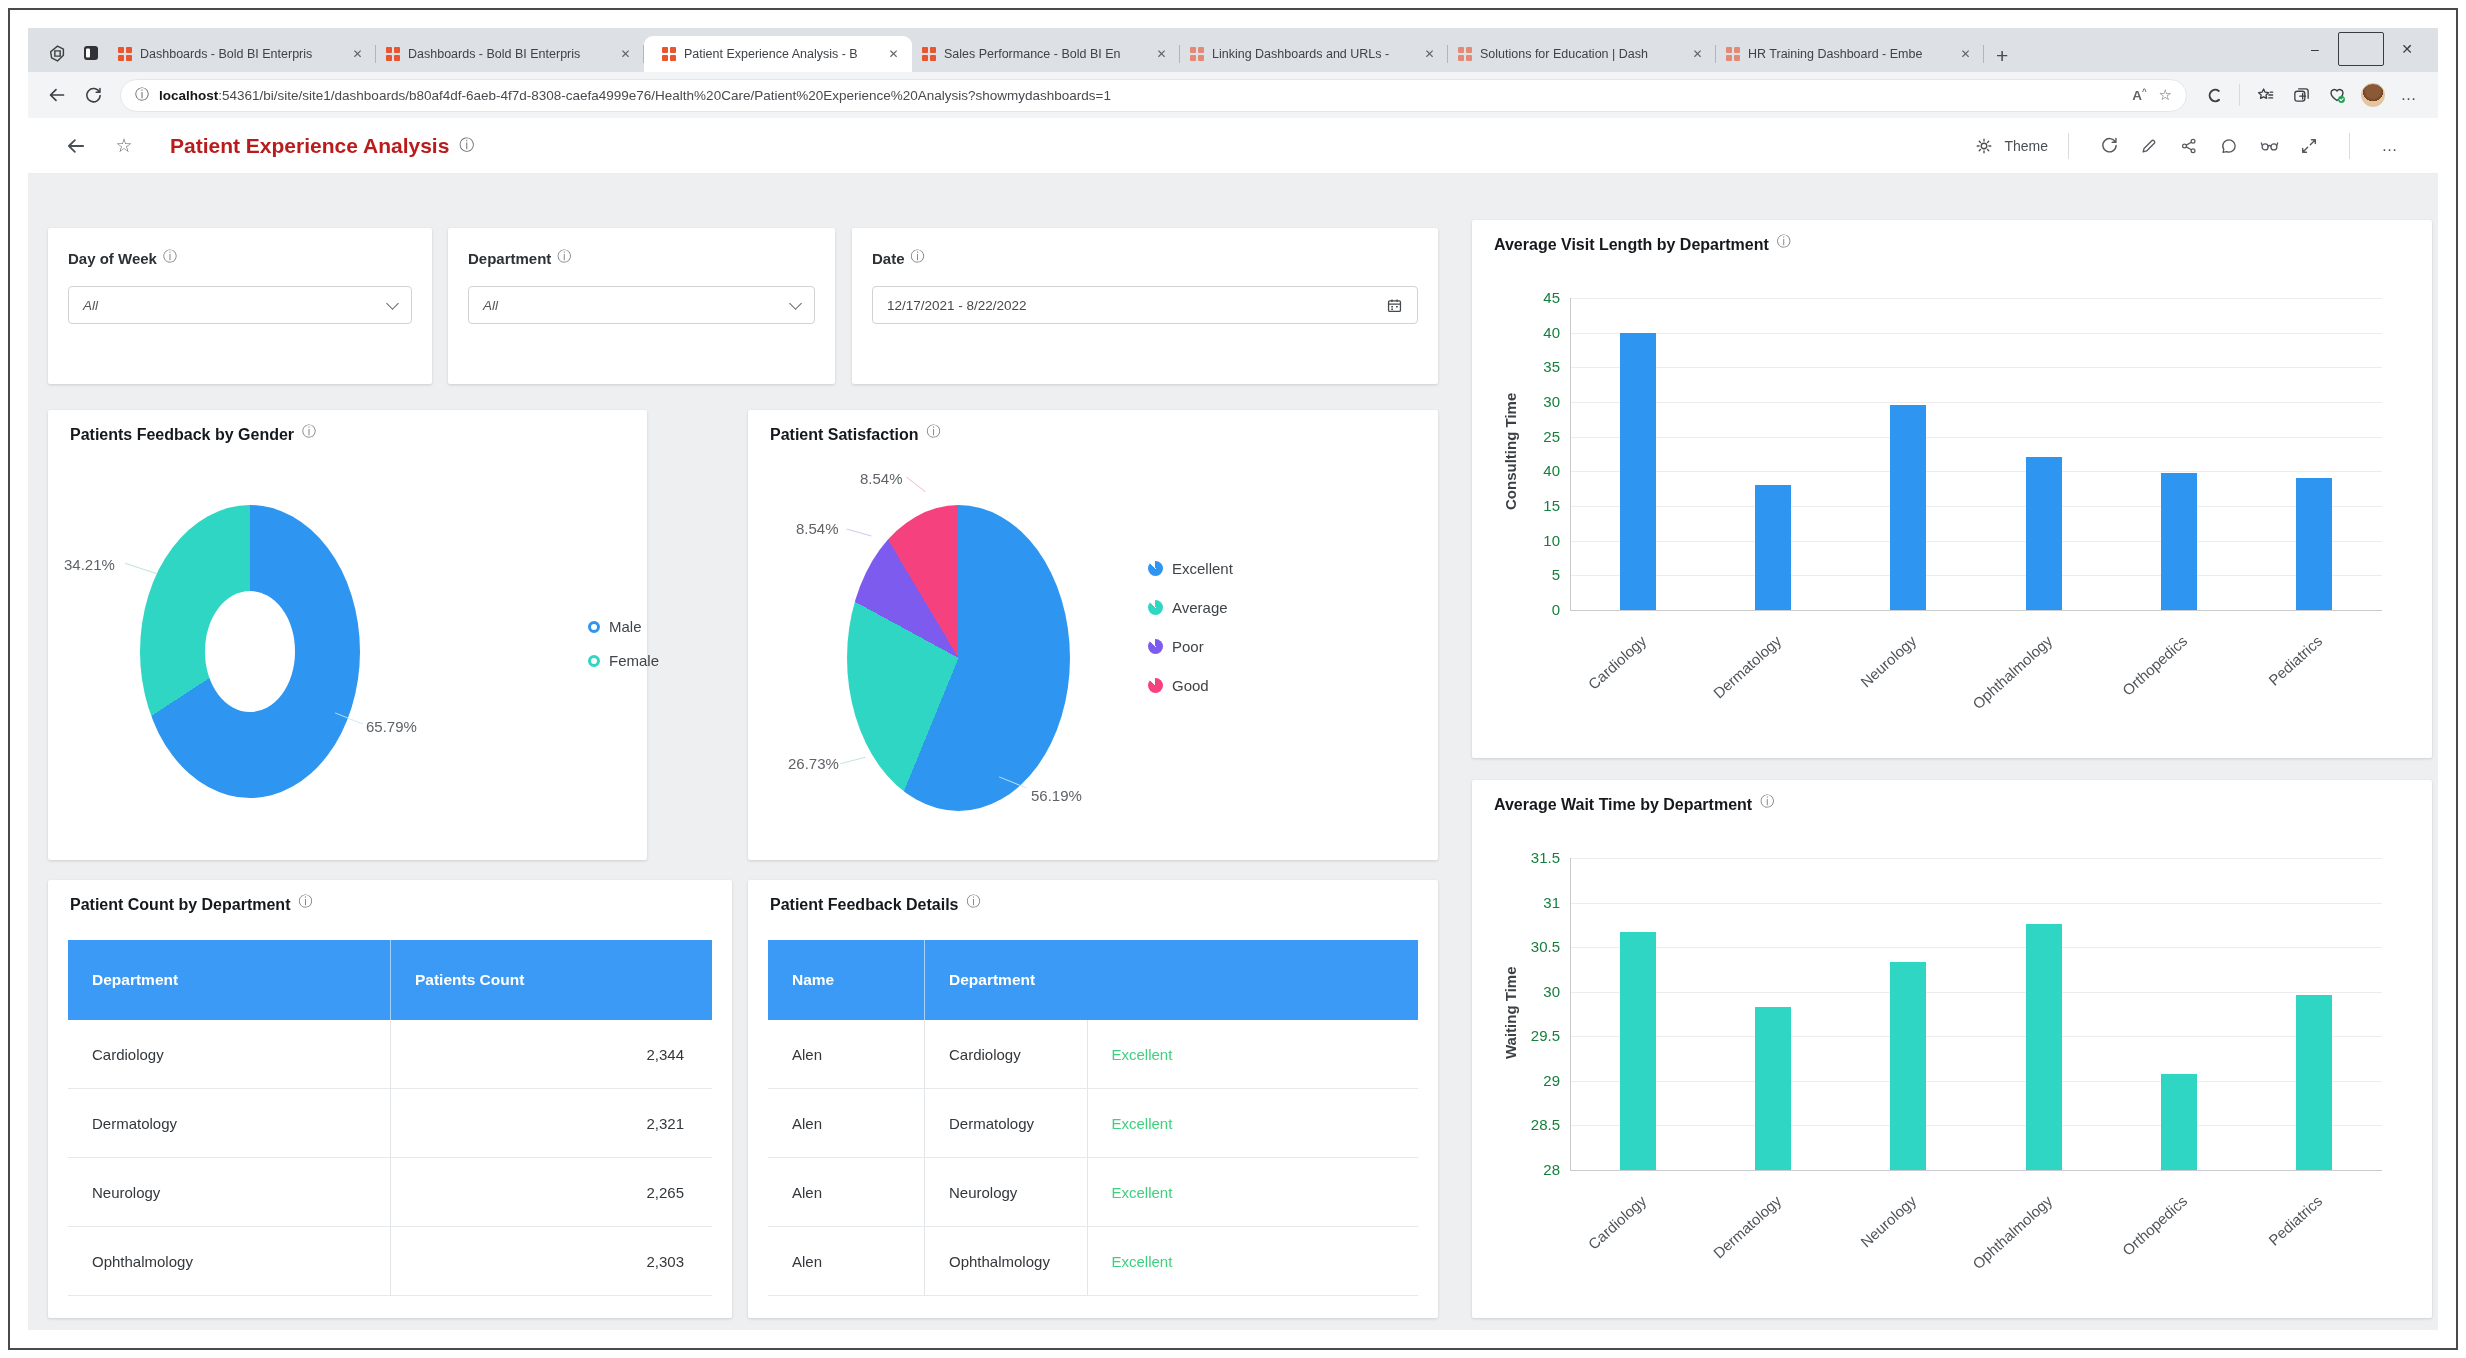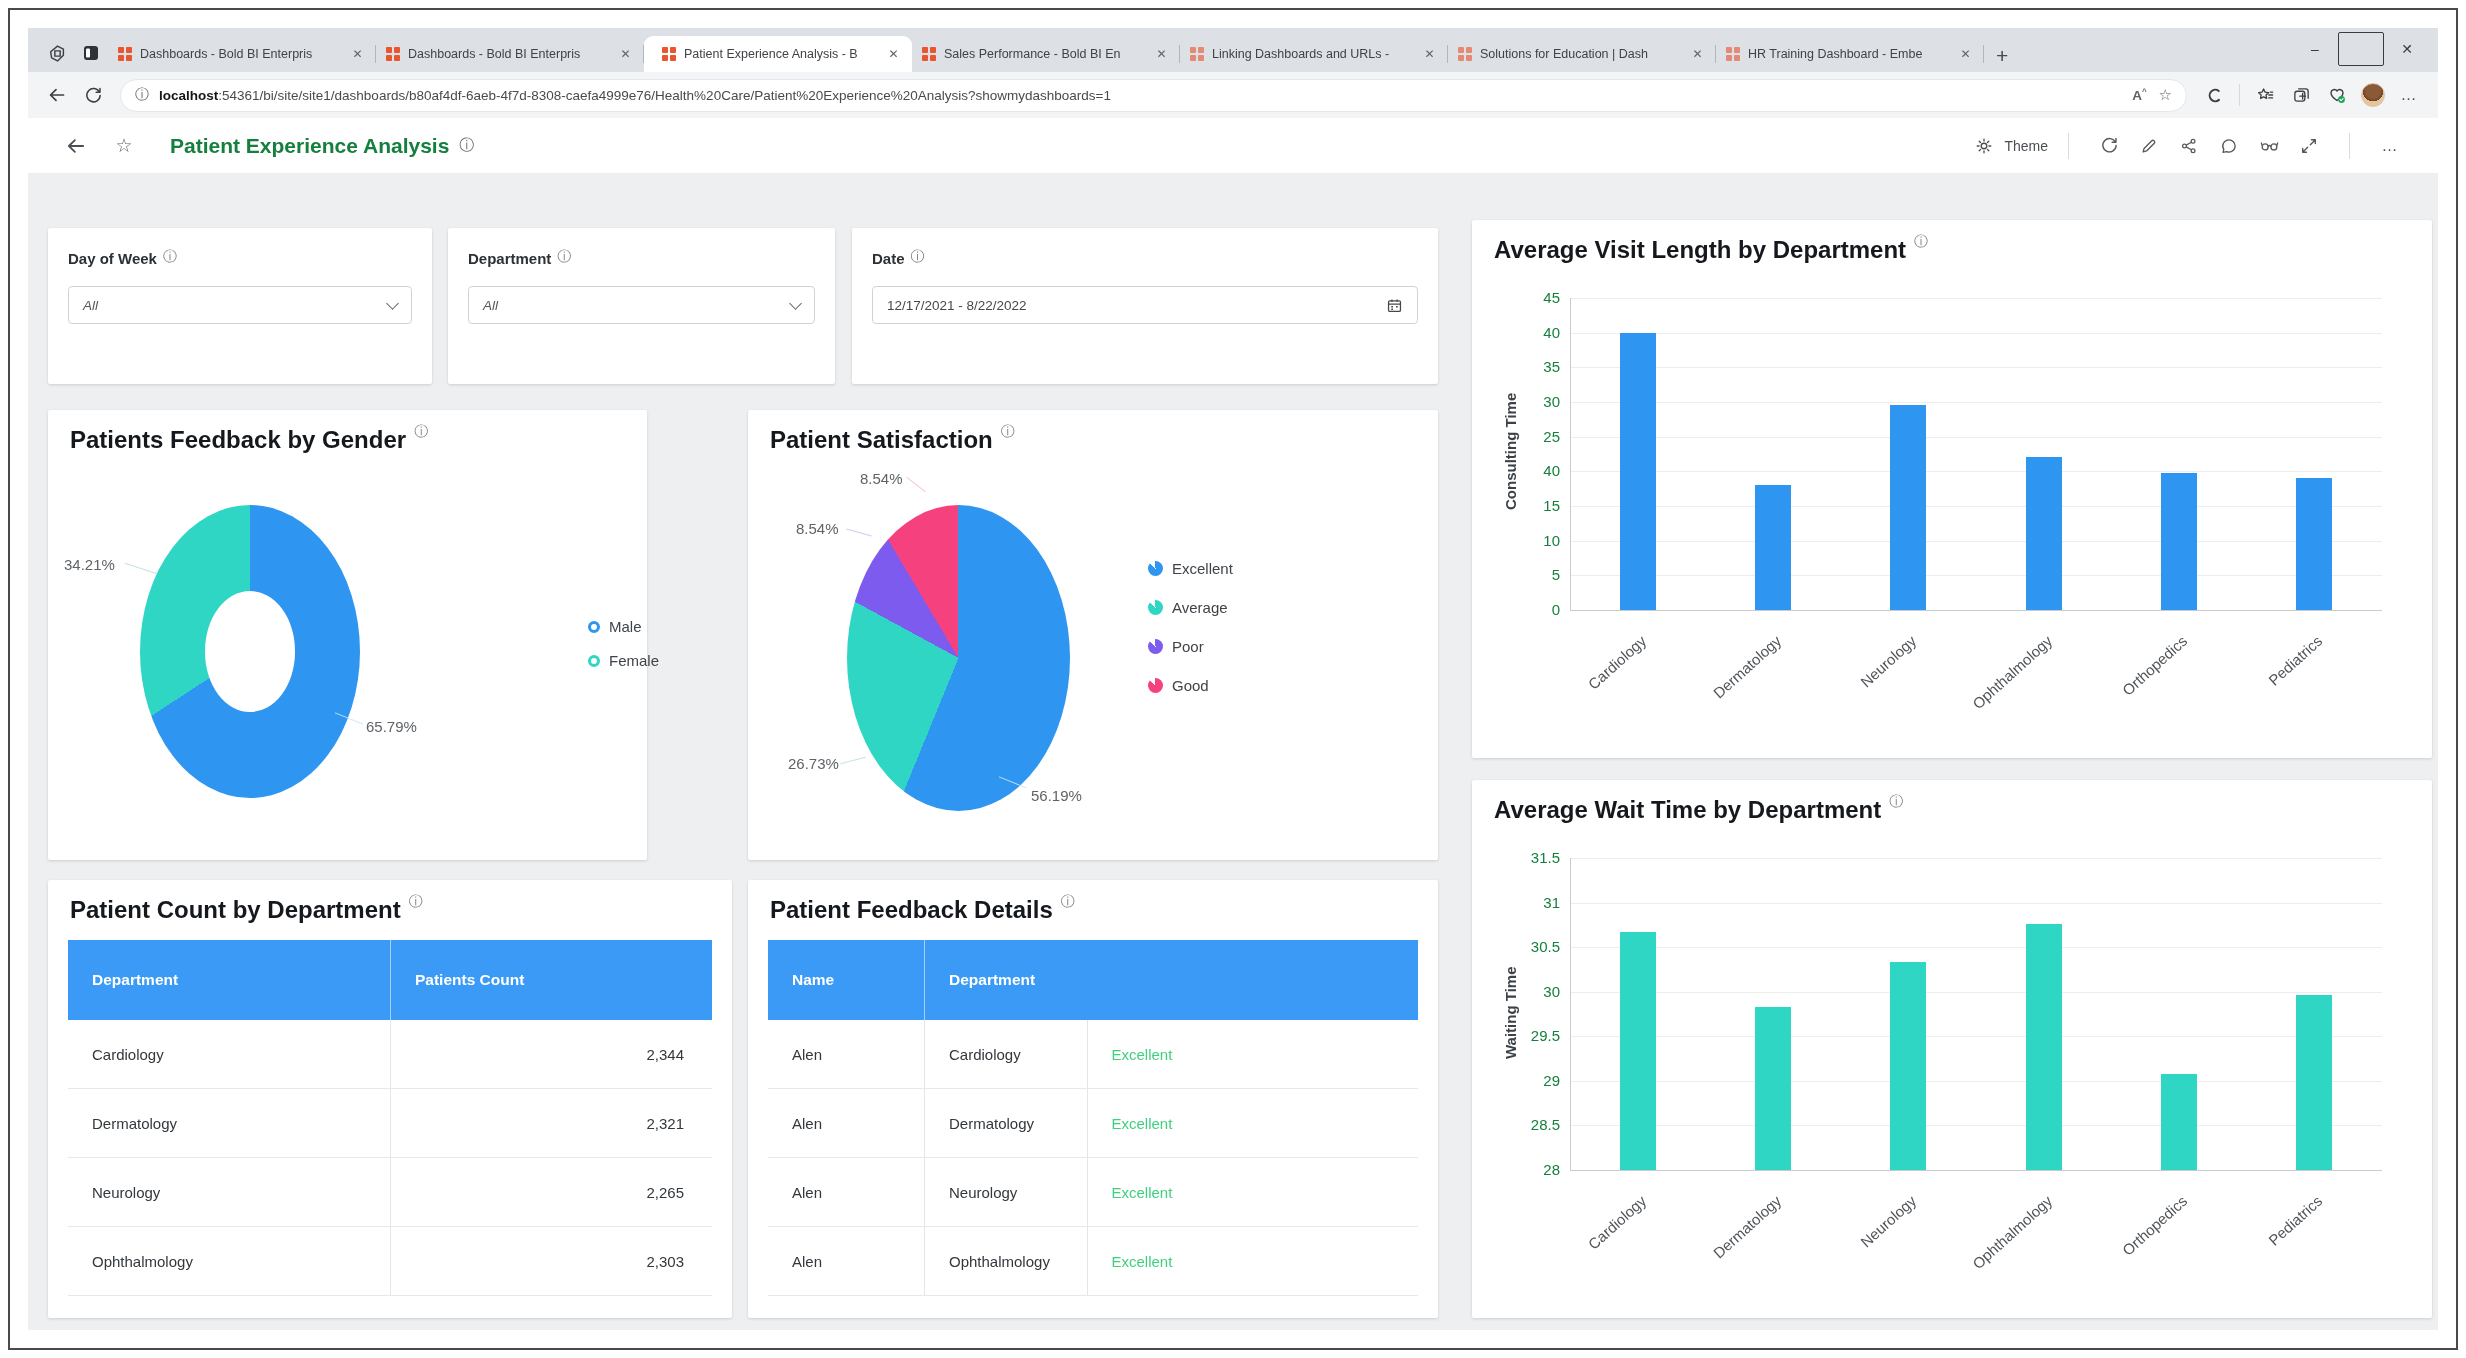--- a/index.html
+++ b/index.html
@@ -36,32 +36,32 @@
   .pill-right { display:flex; gap:12px; align-items:center; color:#5f6368; }
   .read-aloud { font-size:13.5px; color:#5f6368; font-weight:600; }
   .read-aloud sup { font-size:8px; }
   .glyph-star { font-size:15px; color:#5f6368; }
   .tb-sep { width:1px; height:22px; background:#d7d9dc; margin:0 6px; }
   .avatar { width:24px; height:24px; border-radius:50%; background:radial-gradient(circle at 50% 32%, #8a5a38 0 38%, #6d4226 55%, #e8c49c 56% 100%); border:1px solid #d9b astonishing; border:1px solid #dcc3a6; }
   .moredots { font-size:16px; color:#4a4e52; letter-spacing:1px; }
 
   
   .dashheader { height:56px; background:#fff; display:flex; align-items:center; padding:0 28px; border-bottom:1px solid #ebedef; }
-  .dh-title { margin-left:26px; font-size:21px; font-weight:700; color:#15803d; }
+  .dh-title { margin-left:26px; font-size:21px; font-weight:700; color:#b91c1c; }
   .dh-info { margin-left:10px; color:#6b7075; font-size:15px; }
   .dh-right { margin-left:auto; display:flex; align-items:center; }
   .theme-label { font-size:14px; color:#4a4f54; margin-left:0; }
   .dh-sep { width:1px; height:26px; background:#d9dbde; margin:0 20px; }
   .dh-icon { width:40px; height:34px; display:flex; align-items:center; justify-content:center; }
 
   
   .content { position:relative; flex:1; background:#edeff1; overflow:hidden; }
   .card { position:absolute; background:#fff; border-radius:2px; box-shadow:0 1px 3px rgba(0,0,0,.14); }
   .card-title-row { position:absolute; left:22px; top:16px; display:flex; align-items:flex-start; gap:8px; }
-  .card-title { font-size:24px; font-weight:700; color:#15191d; }
+  .card-title { font-size:16px; font-weight:700; color:#15191d; }
   .info-icon { color:#7a8086; font-size:14px; position:relative; top:-3px; }
 
   
   .filter-label-row { position:absolute; left:20px; top:22px; font-size:15px; font-weight:700; color:#2c3136; }
   .filter-label-row .info-icon { margin-left:6px; font-weight:400; }
   .selectbox { position:absolute; left:20px; right:20px; top:58px; height:38px; border:1px solid #cfd3d6; border-radius:4px; display:flex; align-items:center; padding:0 14px; background:#fff; }
   .sel-val { flex:1; font-size:13.5px; color:#55595e; }
   .sel-val.italic { font-style:italic; }
   .chev { width:9px; height:9px; border-right:1.6px solid #5f6368; border-bottom:1.6px solid #5f6368; transform:rotate(45deg); margin-top:-4px; }
 

